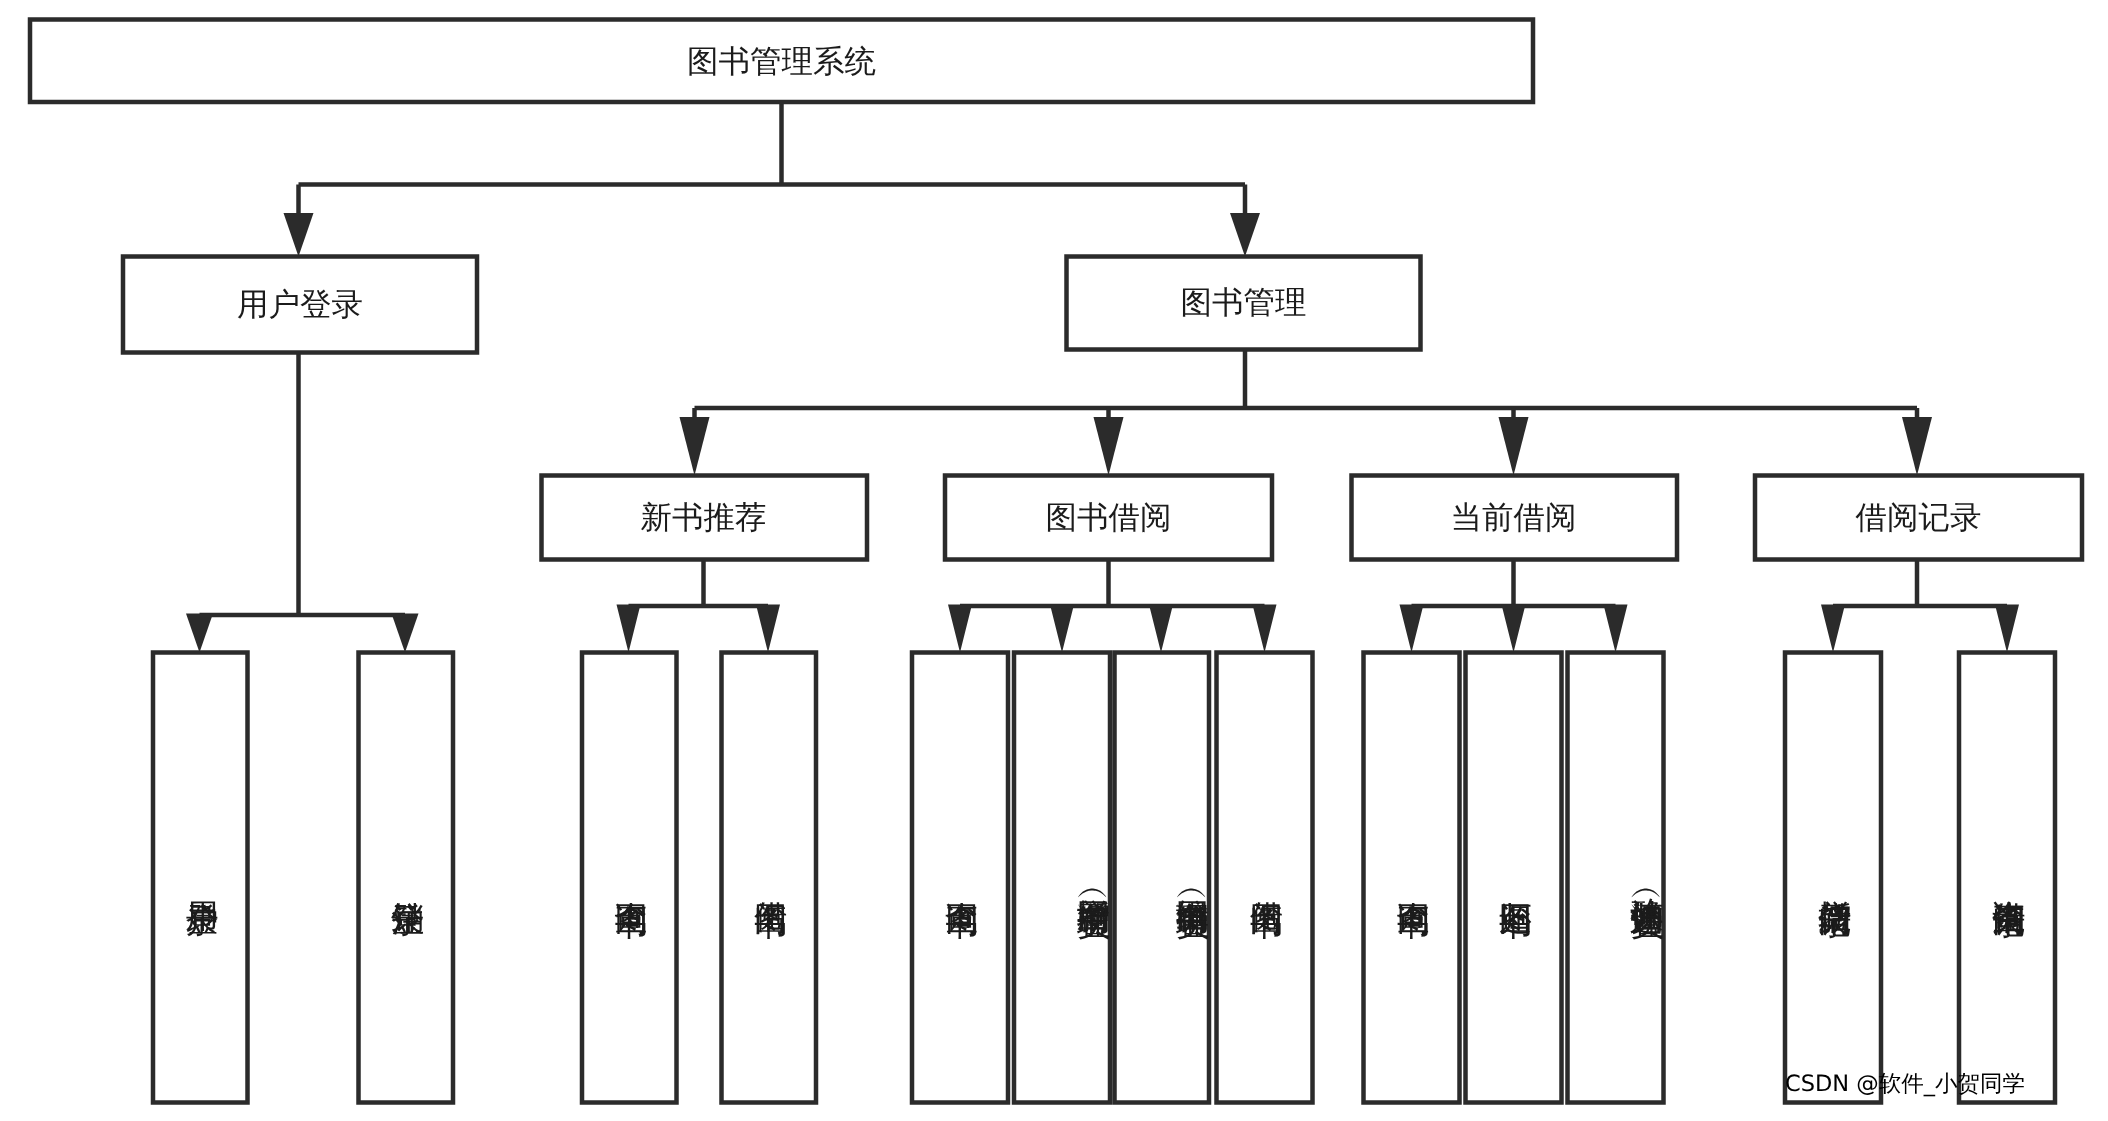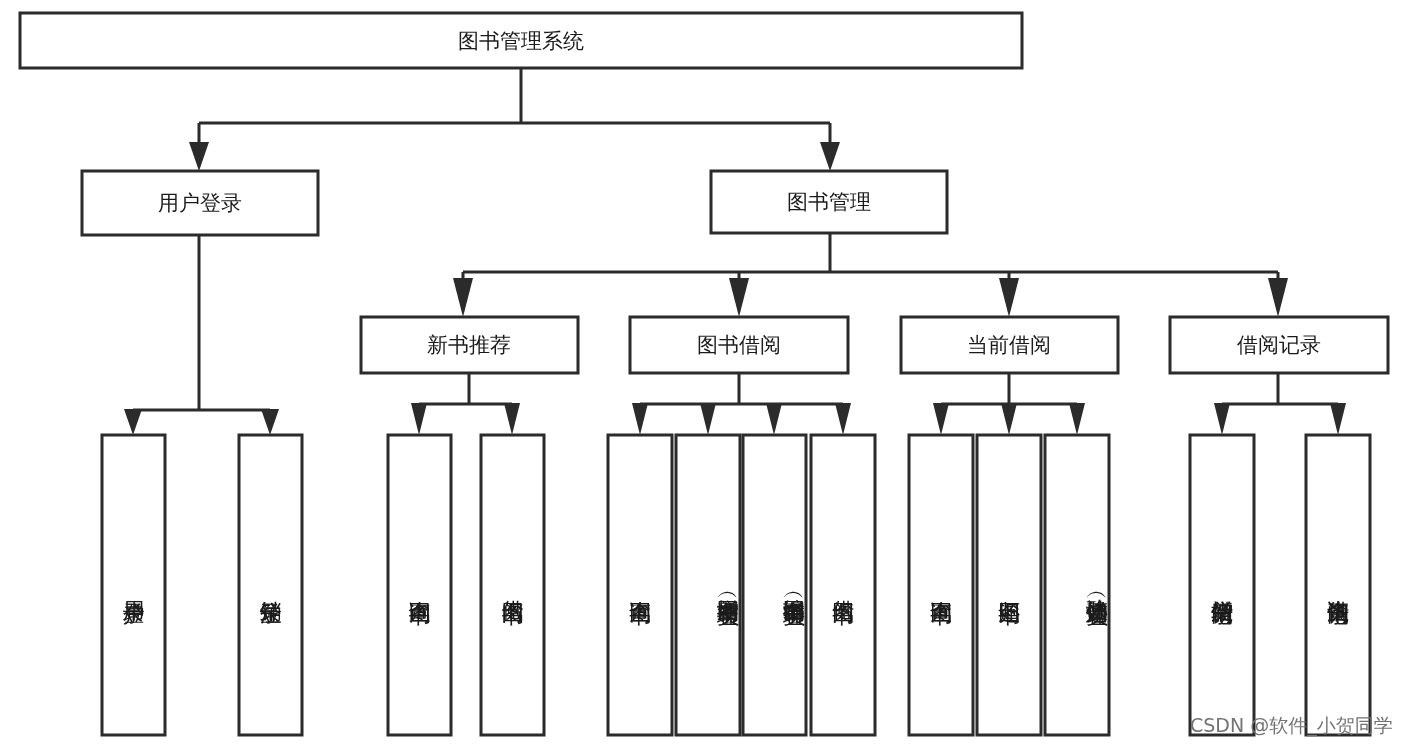--- a/index.html
+++ b/index.html
@@ -60,22 +60,22 @@
     display: flex;
     align-items: center;
     justify-content: center;
     text-align: center;
     pointer-events: none;
     white-space: nowrap;
   }
   .watermark {
     position: absolute;
     font-family: "DejaVu Sans", "Liberation Sans", sans-serif;
-    font-size: 19px;
-    color: #737373;
+    font-size: 15px;
+    color: #000000;
     left: 1190px;
     top: 713px;
     white-space: nowrap;
   }
 </style>
 </head>
 <body>
 
 <div id="diagram-root">
 

